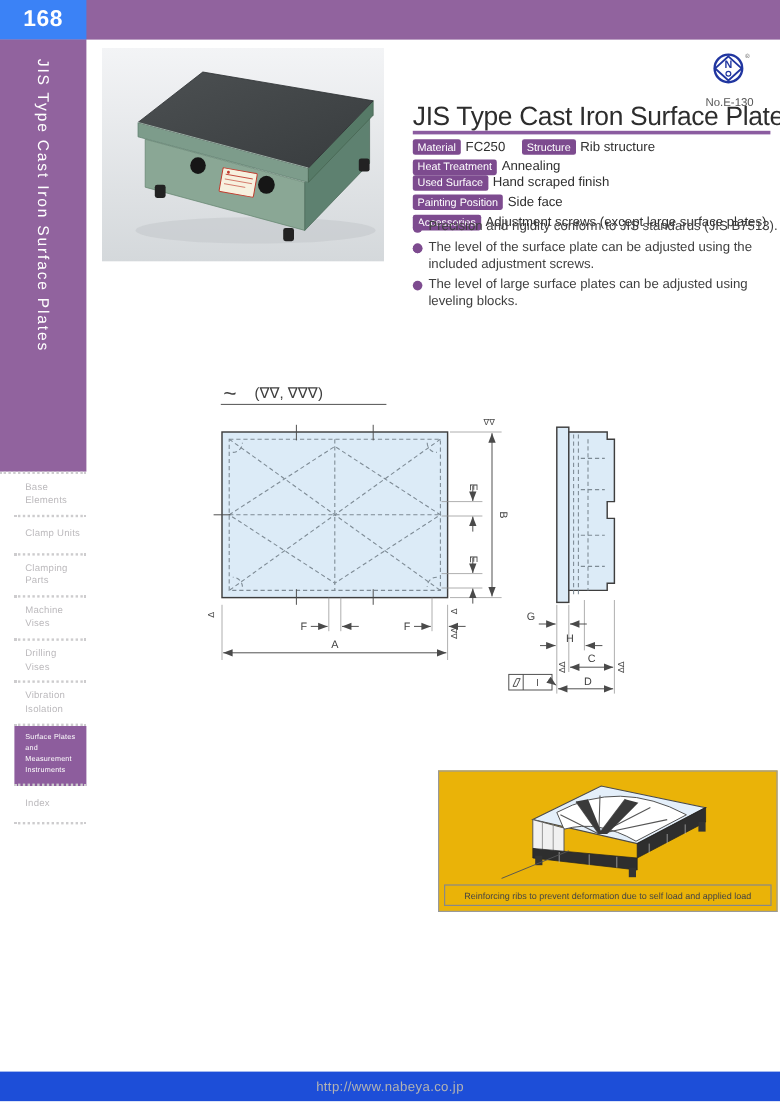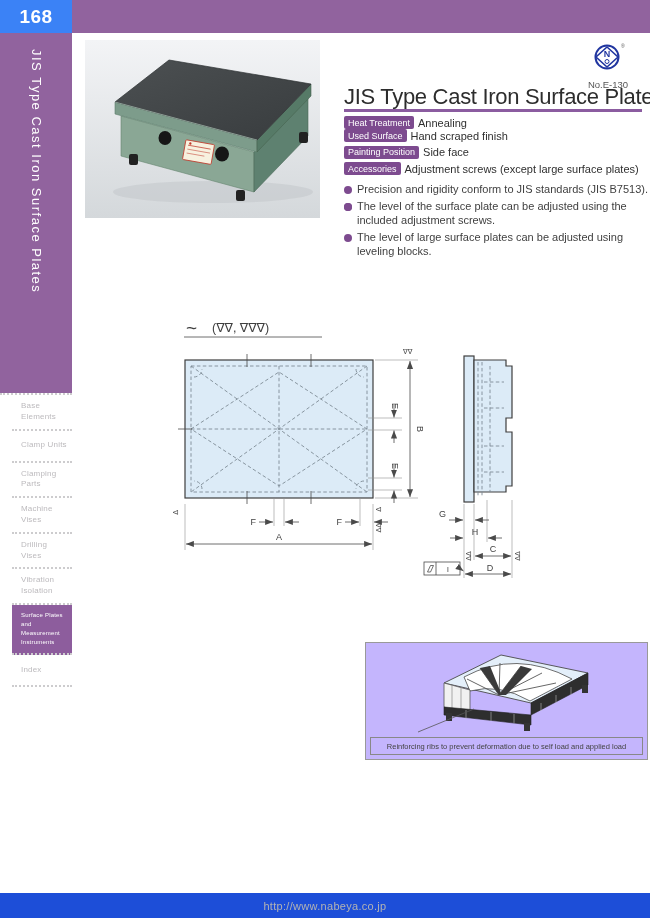--- a/index.html
+++ b/index.html
@@ -53,21 +53,21 @@
   svg.drawing .plate { fill:#dcebf7; stroke:#3e3e3e; stroke-width:1.2; }
   svg.drawing .dash  { stroke:#7e8b95; stroke-width:.9; stroke-dasharray:3.5 2.4; fill:none; }
   svg.drawing .d { stroke:#4a4a4a; stroke-width:.8; }
   svg.drawing .e { stroke:#909090; stroke-width:.6; }
   svg.drawing .tick { stroke:#4a4a4a; stroke-width:.8; }
   svg.drawing text { fill:#3f3f3f; font-family:"Liberation Sans",sans-serif; }
   svg.drawing text.dim { font-size:9px; }
   svg.drawing text.mark { font-size:7px; fill:#4a4a4a; }
 
   
-  .rib-box { position:absolute; left:365px; top:642px; width:283px; height:118px; border:1px solid #999; background:#c4b5fd; }
+  .rib-box { position:absolute; left:365px; top:642px; width:283px; height:118px; border:1px solid #999; background:#eab308; }
   .rib-caption { position:absolute; left:4px; bottom:4px; width:273px; height:18px; border:1px solid #888;
                  font-size:7.5px; color:#444; display:flex; align-items:center; justify-content:center; white-space:nowrap; }
 
   
   .footer-bar { position:absolute; left:0; top:893px; width:650px; height:25px; background:#1d4ed8;
                 display:flex; align-items:center; justify-content:center; }
   .footer-url { font-size:11px; color:#b3b3b3; letter-spacing:.3px; }
 </style>
 </head>
 <body>
@@ -158,20 +158,30 @@
       <circle cx="16" cy="19.5" r="2" fill="none" stroke="#2136a0" stroke-width="1"></circle>
       <text x="30" y="6" font-size="5" fill="#555" font-family="Liberation Sans, sans-serif">®</text>
     </svg>
     <div class="catalog-no">No.E-130</div>
   </div>
 
   <h1 class="page-title">JIS Type Cast Iron Surface Plates</h1>
   <div class="title-rule"></div>
 
   <div class="spec-list">
+      <div class="spec-row">
+        <span class="spec-pair">
+          <span class="spec-badge">Material</span>
+          <span class="spec-value">FC250</span>
+        </span>
+        <span class="spec-pair">
+          <span class="spec-badge">Structure</span>
+          <span class="spec-value">Rib structure</span>
+        </span>
+      </div>
       <div class="spec-row">
         <span class="spec-pair">
           <span class="spec-badge">Heat Treatment</span>
           <span class="spec-value">Annealing</span>
         </span>
         <span class="spec-pair">
           <span class="spec-badge">Used Surface</span>
           <span class="spec-value">Hand scraped finish</span>
         </span>
       </div>

